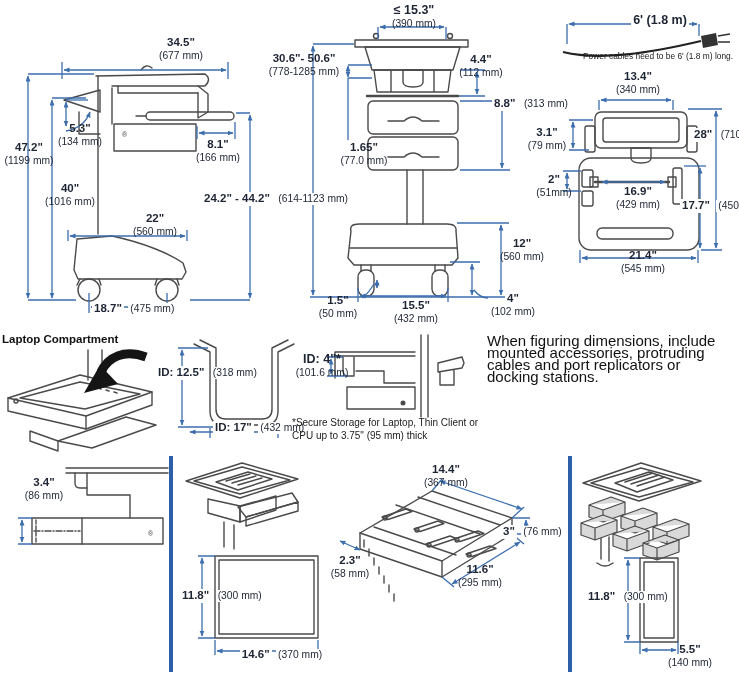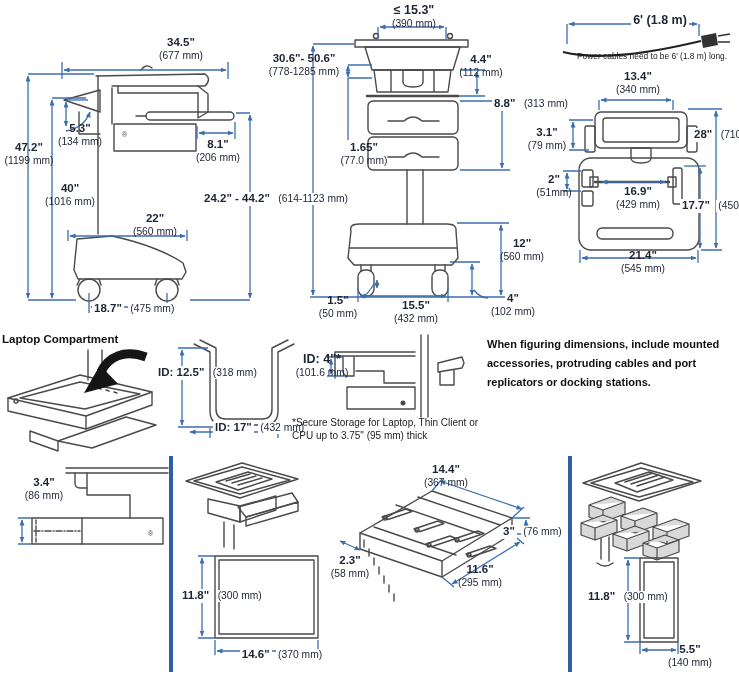--- a/index.html
+++ b/index.html
@@ -12,21 +12,21 @@
   .b{stroke:#3c6eae;stroke-width:1.3;fill:none}
   .g{fill:#d9d9d9;stroke:#4a4a4a;stroke-width:1.2;stroke-linejoin:round}
   .dim{position:absolute;text-align:center;color:#1d2433;white-space:nowrap;line-height:1.18;z-index:3}
   .dim .in{font-weight:700;font-size:11.5px}
   .dim .mm{font-weight:400;font-size:10.3px}
   .dim.lg .in{font-size:12.5px}
   .bg .in,.bg .mm{background:#fff;display:inline-block;padding:0 2px}
   .cap{position:absolute;color:#1a1a1a;z-index:3;white-space:nowrap}
   .blabel{font-weight:700;font-size:11.5px;line-height:13px;color:#111}
   .note{font-size:10px;line-height:13px;color:#222}
-  .adv{font-weight:700;font-size:11px;line-height:19px;color:#111;white-space:normal}
+  .adv{font-weight:400;font-size:15px;line-height:12px;color:#111;white-space:normal}
   .reg{position:absolute;font-size:7px;color:#444;z-index:3}
   .divider{position:absolute;width:4px;height:216px;top:456px;background:#2d5fa8}
 </style>
 </head>
 <body>
 
 <div class="canvas">
 
   <svg style="left:0;top:0" width="300" height="330" viewBox="0 0 300 330">
     <defs>
@@ -78,21 +78,21 @@
   <div class="dim" style="left:48px;top:122px;width:64px">
     <div class="in">5.3"</div>
     <div class="mm">(134 mm)</div>
   </div>
   <div class="dim" style="left:0;top:141px;width:58px">
     <div class="in">47.2"</div>
     <div class="mm">(1199 mm)</div>
   </div>
   <div class="dim" style="left:188px;top:138px;width:60px">
     <div class="in">8.1"</div>
-    <div class="mm">(206 mm)</div>
+    <div class="mm">(166 mm)</div>
   </div>
   <div class="dim" style="left:40px;top:182px;width:60px">
     <div class="in">40"</div>
     <div class="mm">(1016 mm)</div>
   </div>
   <div class="dim" style="left:116px;top:212px;width:78px">
     <div class="in">22"</div>
     <div class="mm">(560 mm)</div>
   </div>
   <div class="dim bg" style="left:202px;top:188px;width:96px">
@@ -229,21 +229,21 @@
       <line class="b" x1="145" y1="168" x2="145" y2="248" marker-start="url(#mC)" marker-end="url(#mC)"></line>
       <path class="b" d="M129,166 H151"></path>
       <line class="b" x1="27" y1="258" x2="141" y2="258" marker-start="url(#mC)" marker-end="url(#mC)"></line>
       <path class="b" d="M25,250 V263 M143,250 V263"></path>
     </g>
   </svg>
 
   <div class="dim bg lg" style="left:618px;top:10px;width:84px">
     <div class="in">6' (1.8 m)</div>
   </div>
-  <div class="cap" style="left:577px;top:51px;width:162px;font-size:8.4px;text-align:left">Power cables need to be 6' (1.8 m) long.</div>
+  <div class="cap" style="left:577px;top:51px;width:162px;font-size:8.4px;text-align:center">Power cables need to be 6' (1.8 m) long.</div>
   <div class="dim" style="left:606px;top:70px;width:64px">
     <div class="in">13.4"</div>
     <div class="mm">(340 mm)</div>
   </div>
   <div class="dim" style="left:524px;top:126px;width:46px">
     <div class="in">3.1"</div>
     <div class="mm">(79 mm)</div>
   </div>
   <div class="dim" style="left:531px;top:173px;width:46px">
     <div class="in">2"</div>

